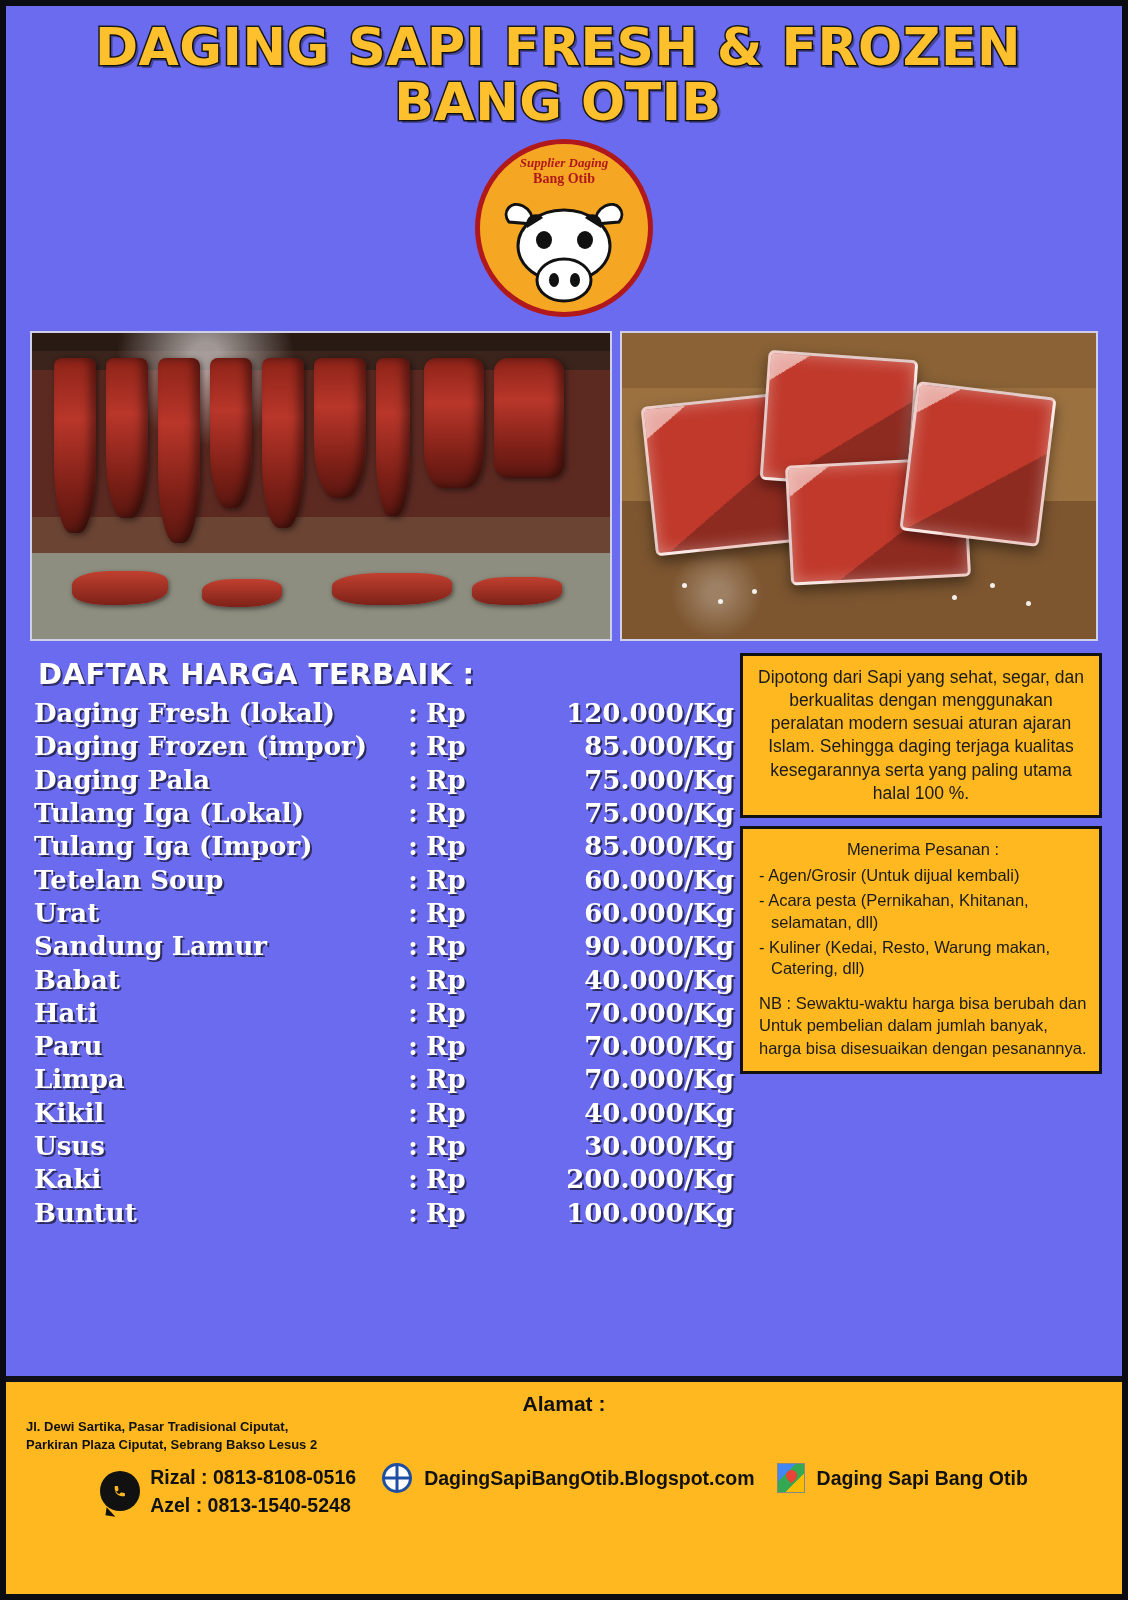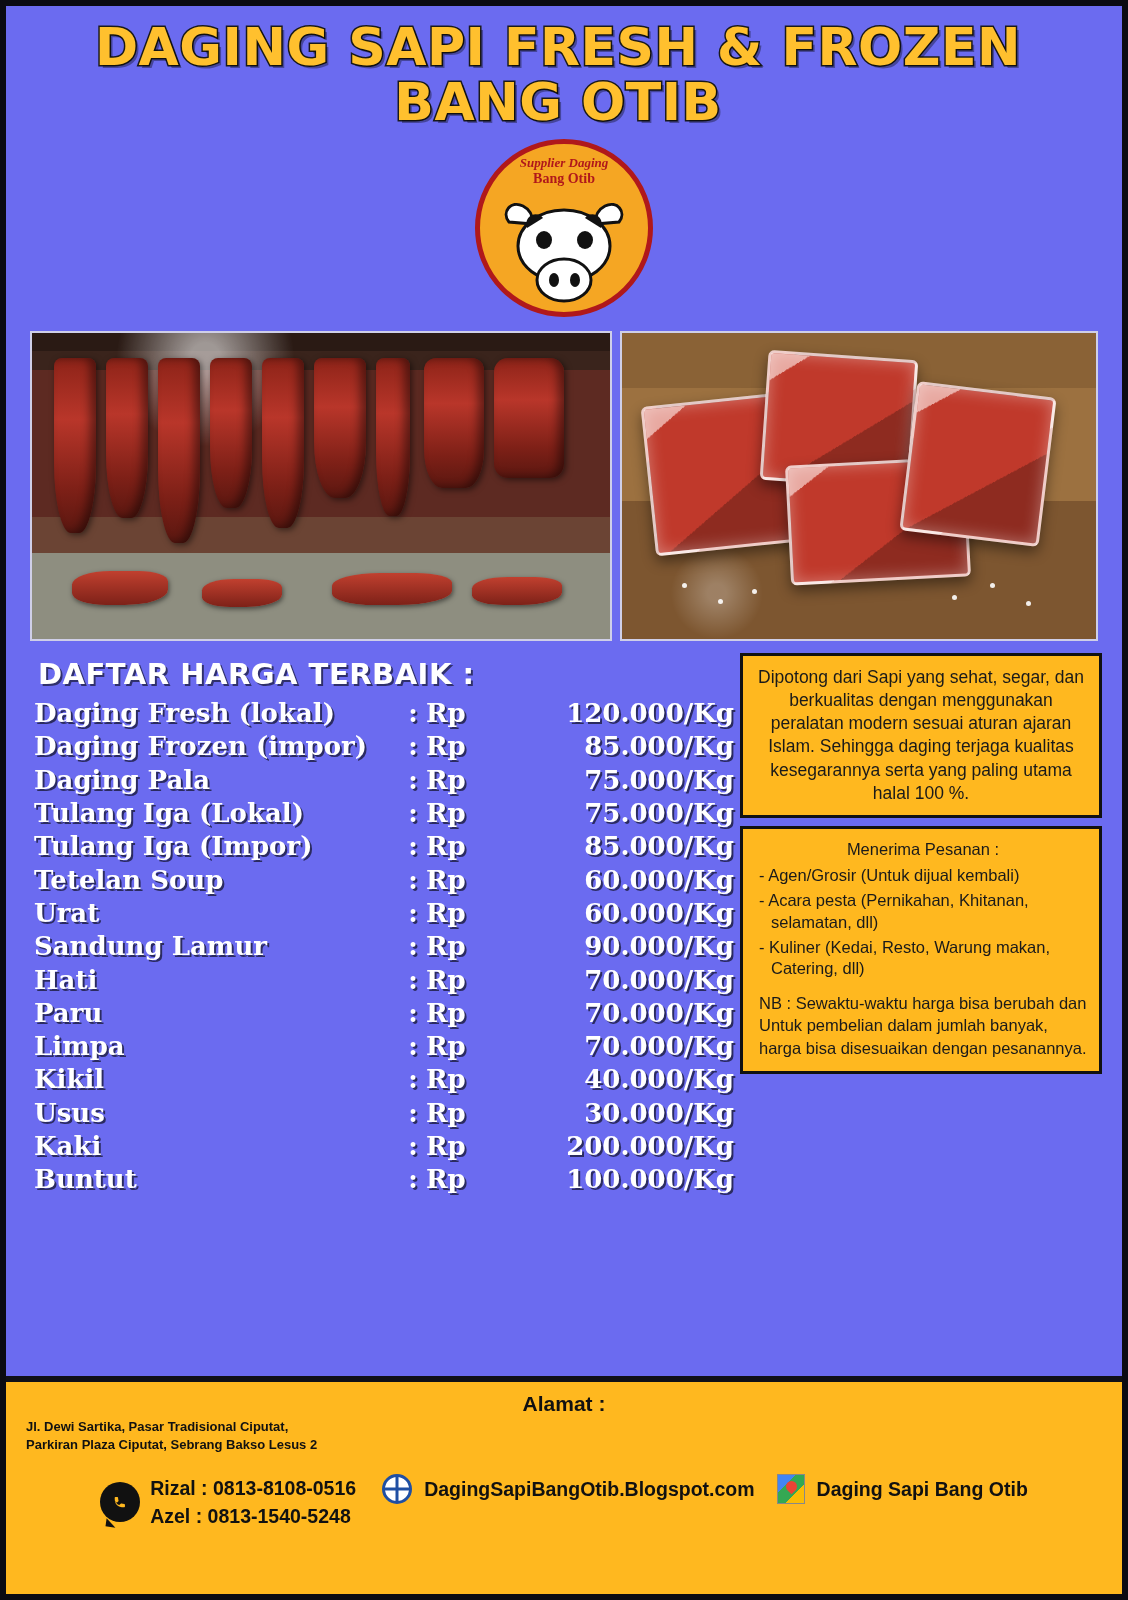--- a/index.html
+++ b/index.html
@@ -185,21 +185,21 @@
   }
   .addr-title {
     text-align:center; font-weight:bold; font-size:21px;
     font-family:"Liberation Sans", sans-serif;
     margin-bottom:2px;
   }
   .addr-line {
     text-align:left; font-weight:bold; font-size:13px; line-height:1.35;
   }
   .contacts {
-    margin-top:21px;
+    margin-top:10px;
     display:flex;
     justify-content:center;
     gap:26px;
     align-items:flex-start;
   }
   .c-block { display:flex; align-items:center; gap:10px; }
   .c-rows { font-weight:bold; font-size:19.5px; line-height:1.45; }
   .wa {
     width:40px;height:40px;border-radius:50%;
     background:#111; color:#ffb81f;
@@ -336,20 +336,26 @@
               <td class="c-name">Urat</td>
               <td class="c-colon">:</td>
               <td class="c-rp">Rp</td>
               <td class="c-val">60.000/Kg</td>
             </tr>
             <tr>
               <td class="c-name">Sandung Lamur</td>
               <td class="c-colon">:</td>
               <td class="c-rp">Rp</td>
               <td class="c-val">90.000/Kg</td>
+            </tr>
+            <tr>
+              <td class="c-name">Babat</td>
+              <td class="c-colon">:</td>
+              <td class="c-rp">Rp</td>
+              <td class="c-val">40.000/Kg</td>
             </tr>
             <tr>
               <td class="c-name">Hati</td>
               <td class="c-colon">:</td>
               <td class="c-rp">Rp</td>
               <td class="c-val">70.000/Kg</td>
             </tr>
             <tr>
               <td class="c-name">Paru</td>
               <td class="c-colon">:</td>

